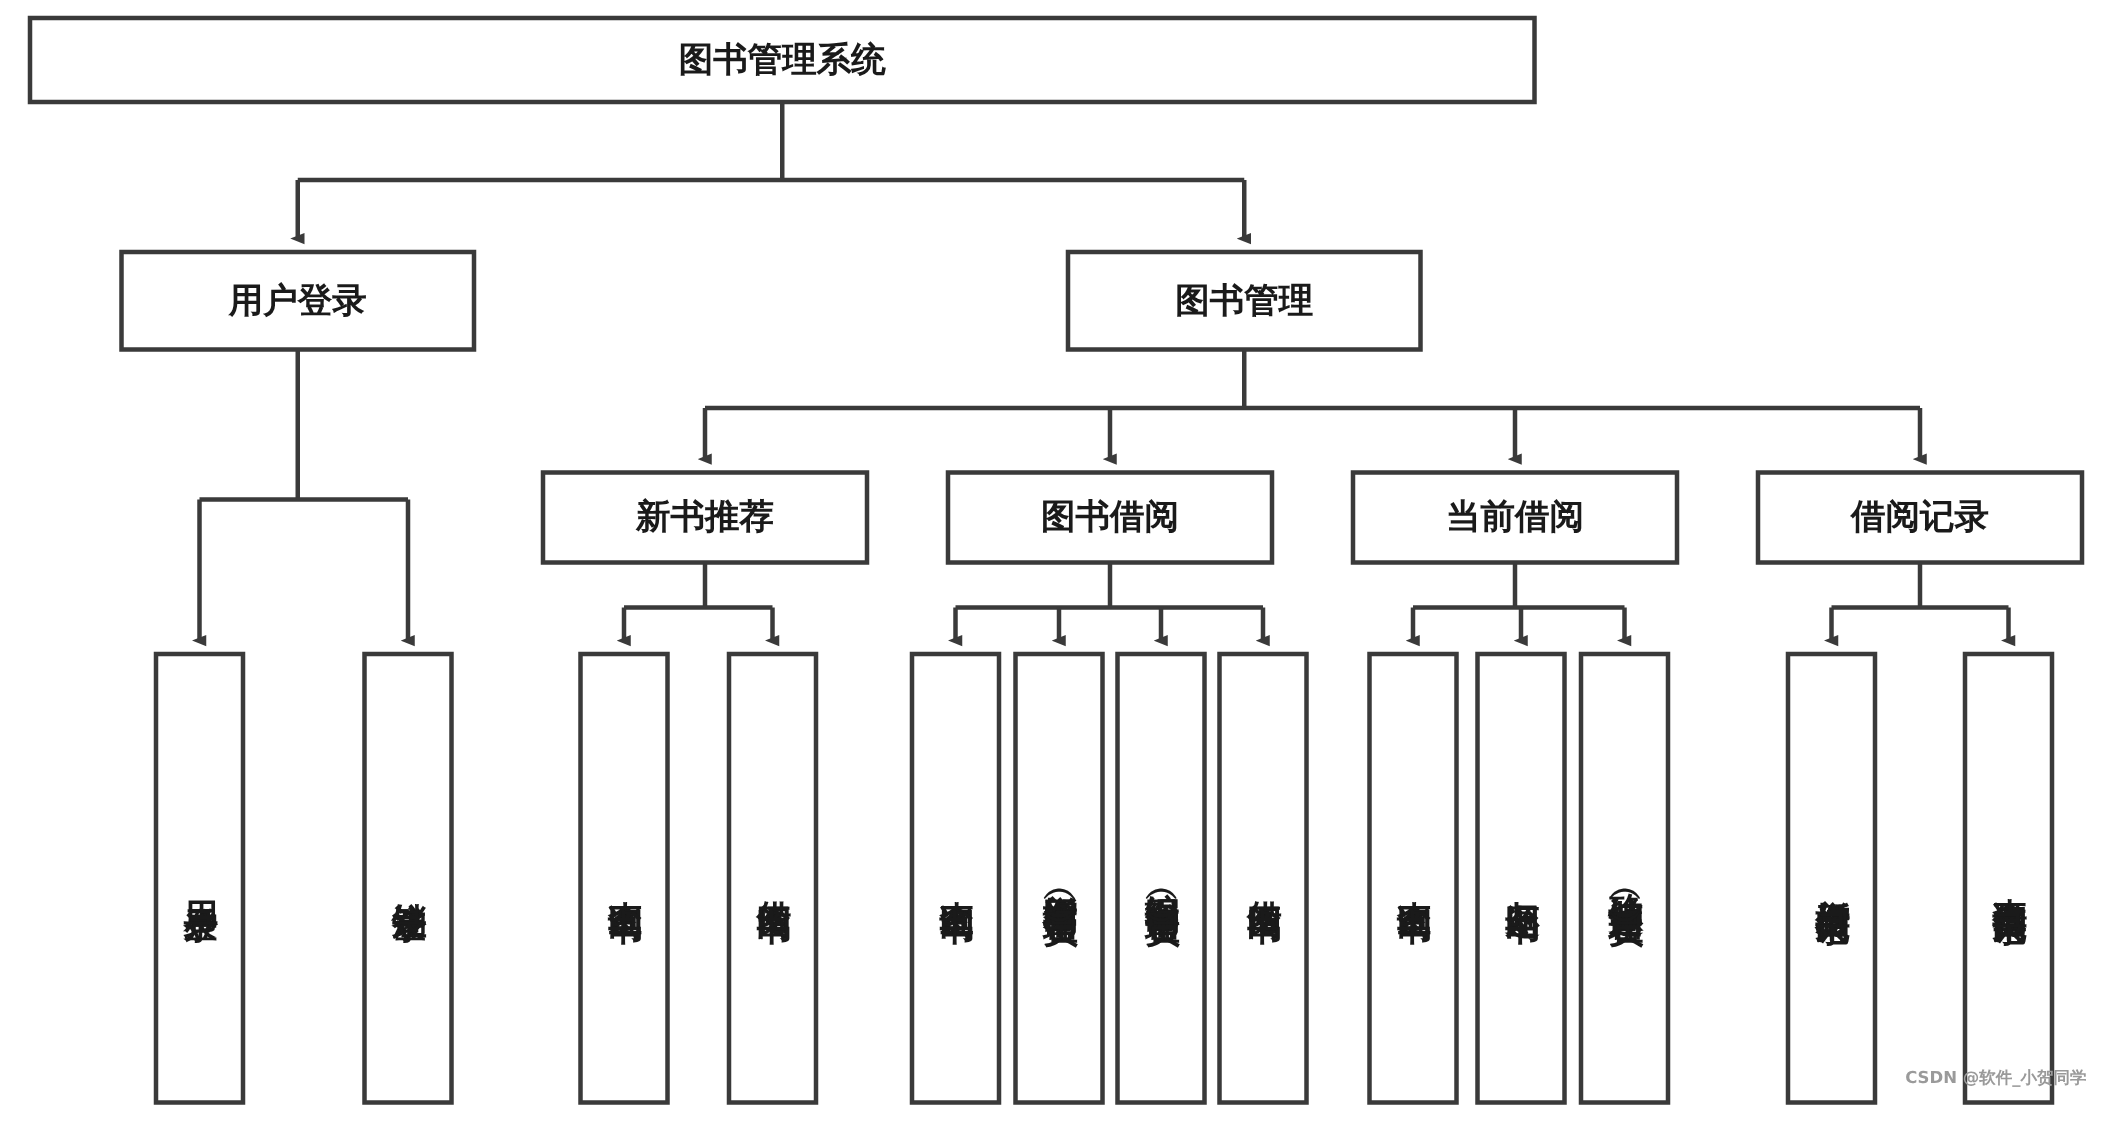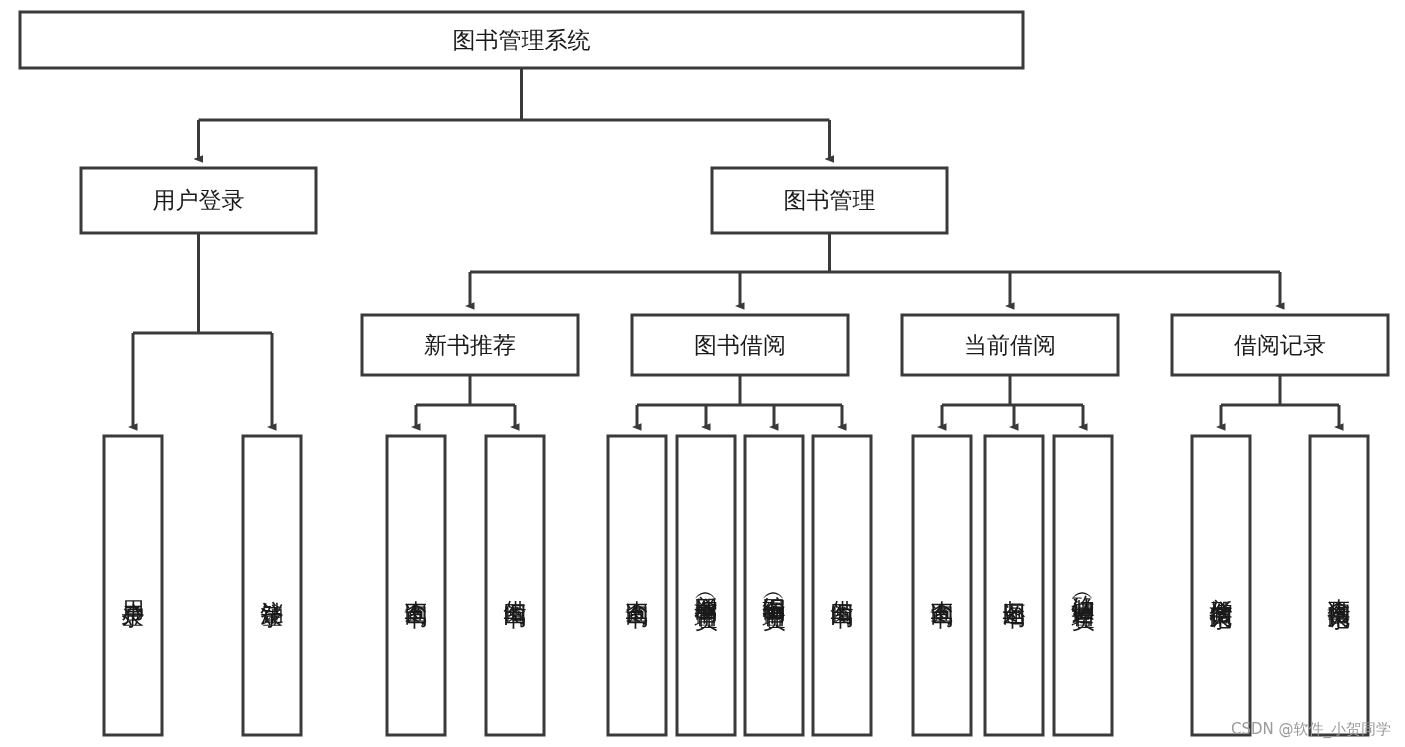--- a/index.html
+++ b/index.html
@@ -1,23 +1,23 @@
 <!DOCTYPE html>
 <html><head>
 <meta charset="utf-8">
 <style>
   html,body{margin:0;padding:0;background:#ffffff;}
   body{width:1405px;height:747px;font-family:"DejaVu Sans","Liberation Sans",sans-serif;overflow:hidden;}
-  #diagram-root{position:relative;width:1405px;height:747px;background:#fff;}
+  #diagram-root{position:relative;width:1405px;height:747px;background:#fff;font-weight:bold;}
   svg#tree{position:absolute;left:0;top:0;width:1405px;height:747px;}
   .node-rect{fill:#ffffff;stroke:#3a3a3a;stroke-width:3;}
   .edge{stroke:#3a3a3a;stroke-width:3;fill:none;}
   .node-label{font-family:"DejaVu Sans","Liberation Sans",sans-serif;fill:#1a1a1a;font-size:23px;text-anchor:middle;dominant-baseline:middle;}
   .leaf-label{font-family:"DejaVu Sans","Liberation Sans",sans-serif;fill:#1a1a1a;font-size:23px;writing-mode:vertical-rl;text-orientation:upright;letter-spacing:2px;}
-  .watermark{position:absolute;right:14px;bottom:8px;font-size:15px;color:#9a9a9a;
+  .watermark{position:absolute;right:14px;bottom:21px;font-size:11px;color:#9a9a9a;
              font-family:"DejaVu Sans","Liberation Sans",sans-serif;white-space:nowrap;}
 </style>
 </head>
 <body>
 
 <div id="diagram-root">
   <svg id="tree" viewBox="0 0 1405 747">
     <defs>
       <marker id="arrow" markerWidth="10" markerHeight="10" refX="4.2" refY="5" orient="auto" markerUnits="userSpaceOnUse">
         <path d="M0.5,0.5 L8,0.5 L4.25,10 Z" fill="#3a3a3a"></path>

